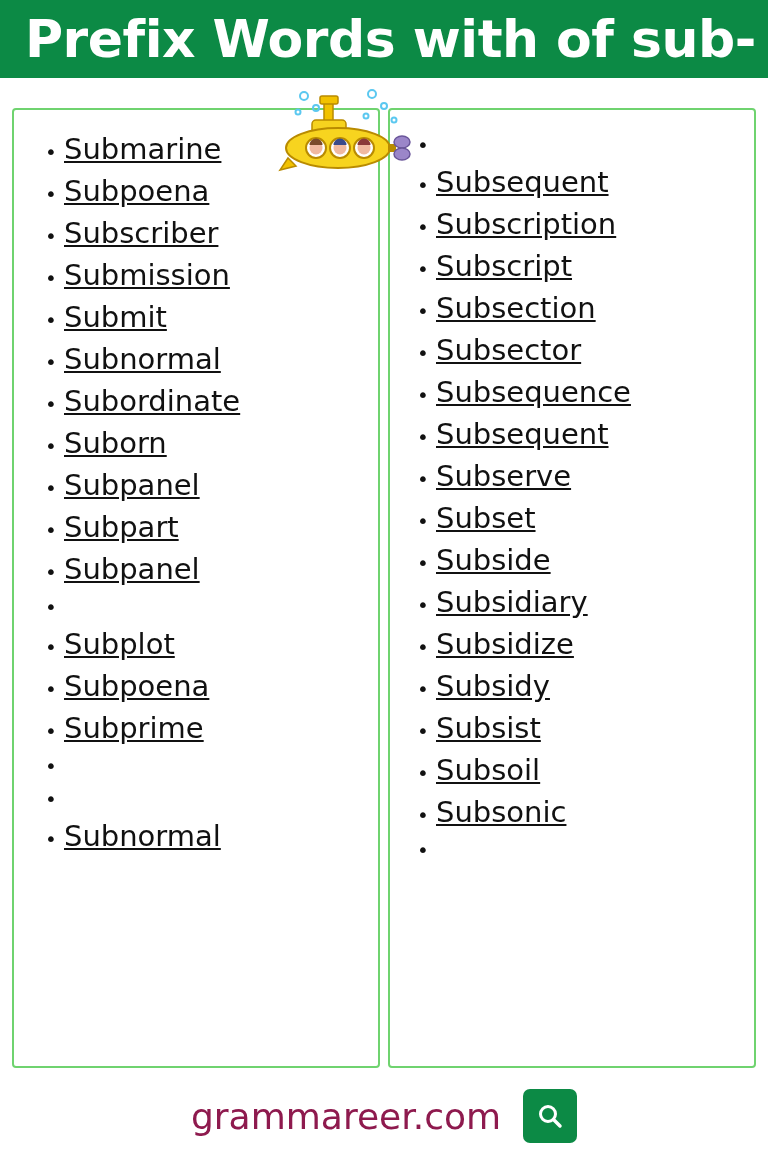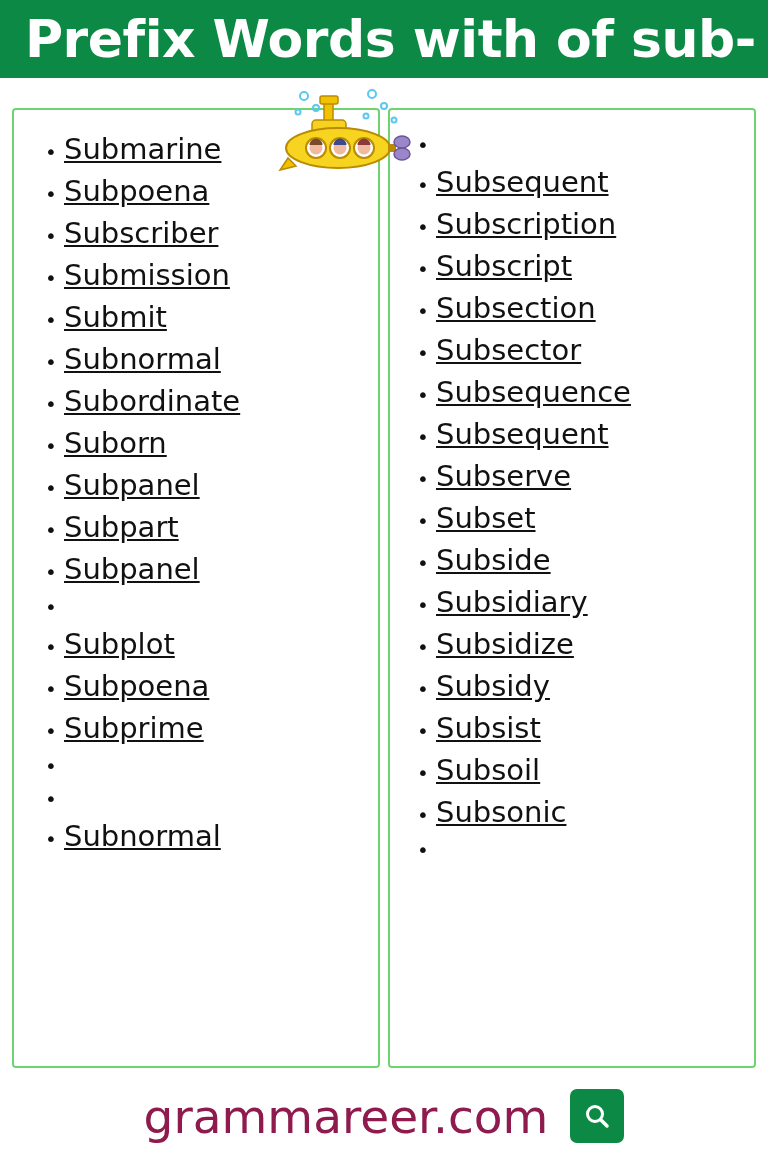--- a/index.html
+++ b/index.html
@@ -92,21 +92,21 @@
     left: 0;
     top: 1080px;
     width: 768px;
     height: 72px;
     display: flex;
     align-items: center;
     justify-content: center;
     gap: 22px;
   }
   .site-name {
-    font-size: 47px;
+    font-size: 36px;
     color: #8e1a4e;
     font-family: "DejaVu Sans", sans-serif;
   }
   .search-badge {
     width: 54px;
     height: 54px;
     background: #0c8a45;
     border-radius: 7px;
     display: flex;
     align-items: center;

